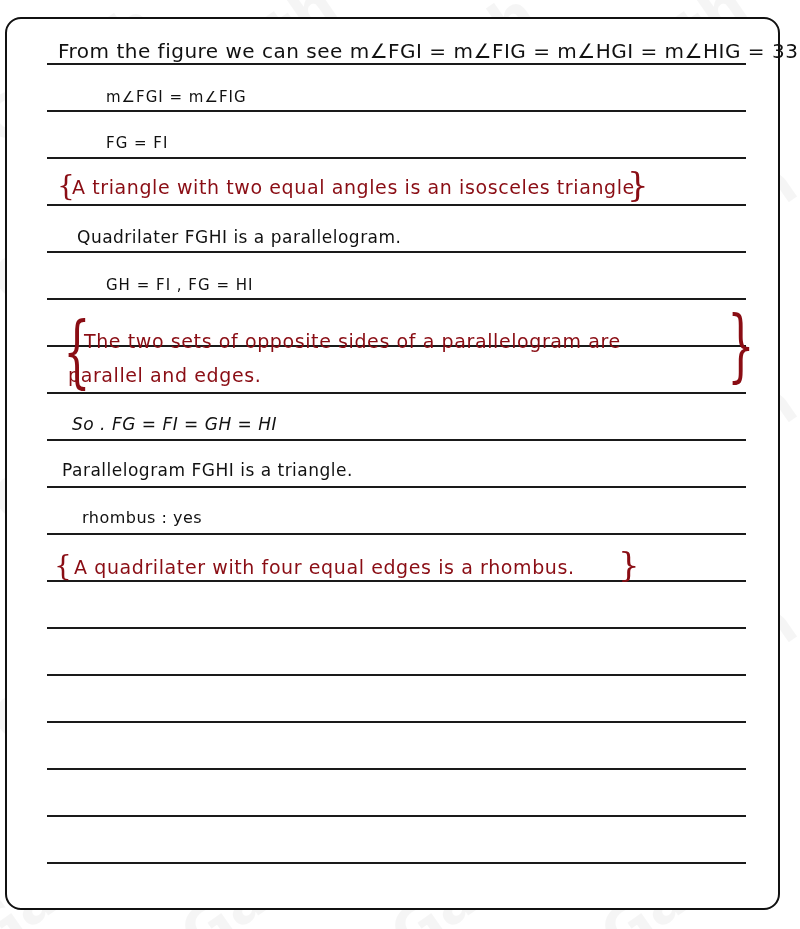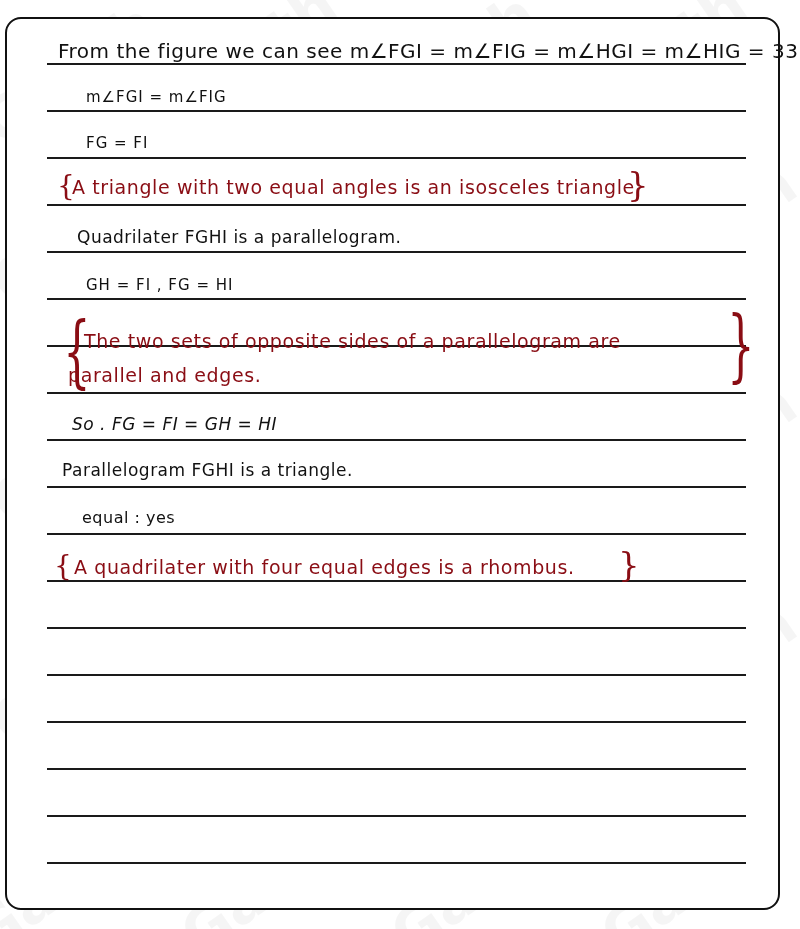--- a/index.html
+++ b/index.html
@@ -34,21 +34,21 @@
       height: 0;
       border-top: 2px solid #1a1a1a;
     }
     .line-text {
       position: absolute;
       white-space: nowrap;
       font-family: "DejaVu Sans", sans-serif;
       color: #111111;
     }
     .step { font-size: 17px; letter-spacing: 0.5px; }
-    .math { font-size: 15px; letter-spacing: 1px; }
+    .math { font-size: 15px; letter-spacing: 1px; margin-left: 20px; }
     .reason {
       color: #8a0d14;
       font-size: 19px;
       letter-spacing: 0.6px;
     }
     .brace {
       position: absolute;
       font-family: "DejaVu Serif", serif;
       color: #8a0d14;
       line-height: 1;
@@ -128,19 +128,19 @@
 
   <span class="brace" style="left:52px;top:312px;font-size:78px;transform:scaleX(0.55);">{</span>
   <div class="line-text reason" style="left:84px;top:315px;margin-top:15px;">The two sets  of opposite  sides of  a  parallelogram  are</div>
   <div class="line-text reason" style="left:68px;top:364px;">parallel  and edges.</div>
   <span class="brace" style="left:716px;top:306px;font-size:78px;transform:scaleX(0.55);">}</span>
 
   <div class="line-text step" style="left:72px;top:414px;font-style:italic;">So .  FG = FI = GH = HI</div>
 
   <div class="line-text step" style="left:62px;top:460px;">Parallelogram  FGHI  is  a  triangle.</div>
 
-  <div class="line-text step" style="left:82px;top:508px;font-size:16px;">equal :  yes</div>
+  <div class="line-text step" style="left:82px;top:508px;font-size:16px;">rhombus :  yes</div>
 
   <span class="brace" style="left:54px;top:552px;font-size:28px;">{</span>
   <div class="line-text reason" style="left:74px;top:556px;">A quadrilater  with four equal  edges  is  a  rhombus.</div>
   <span class="brace" style="left:618px;top:547px;font-size:34px;">}</span>
 
 </div>
 
 </body></html>

